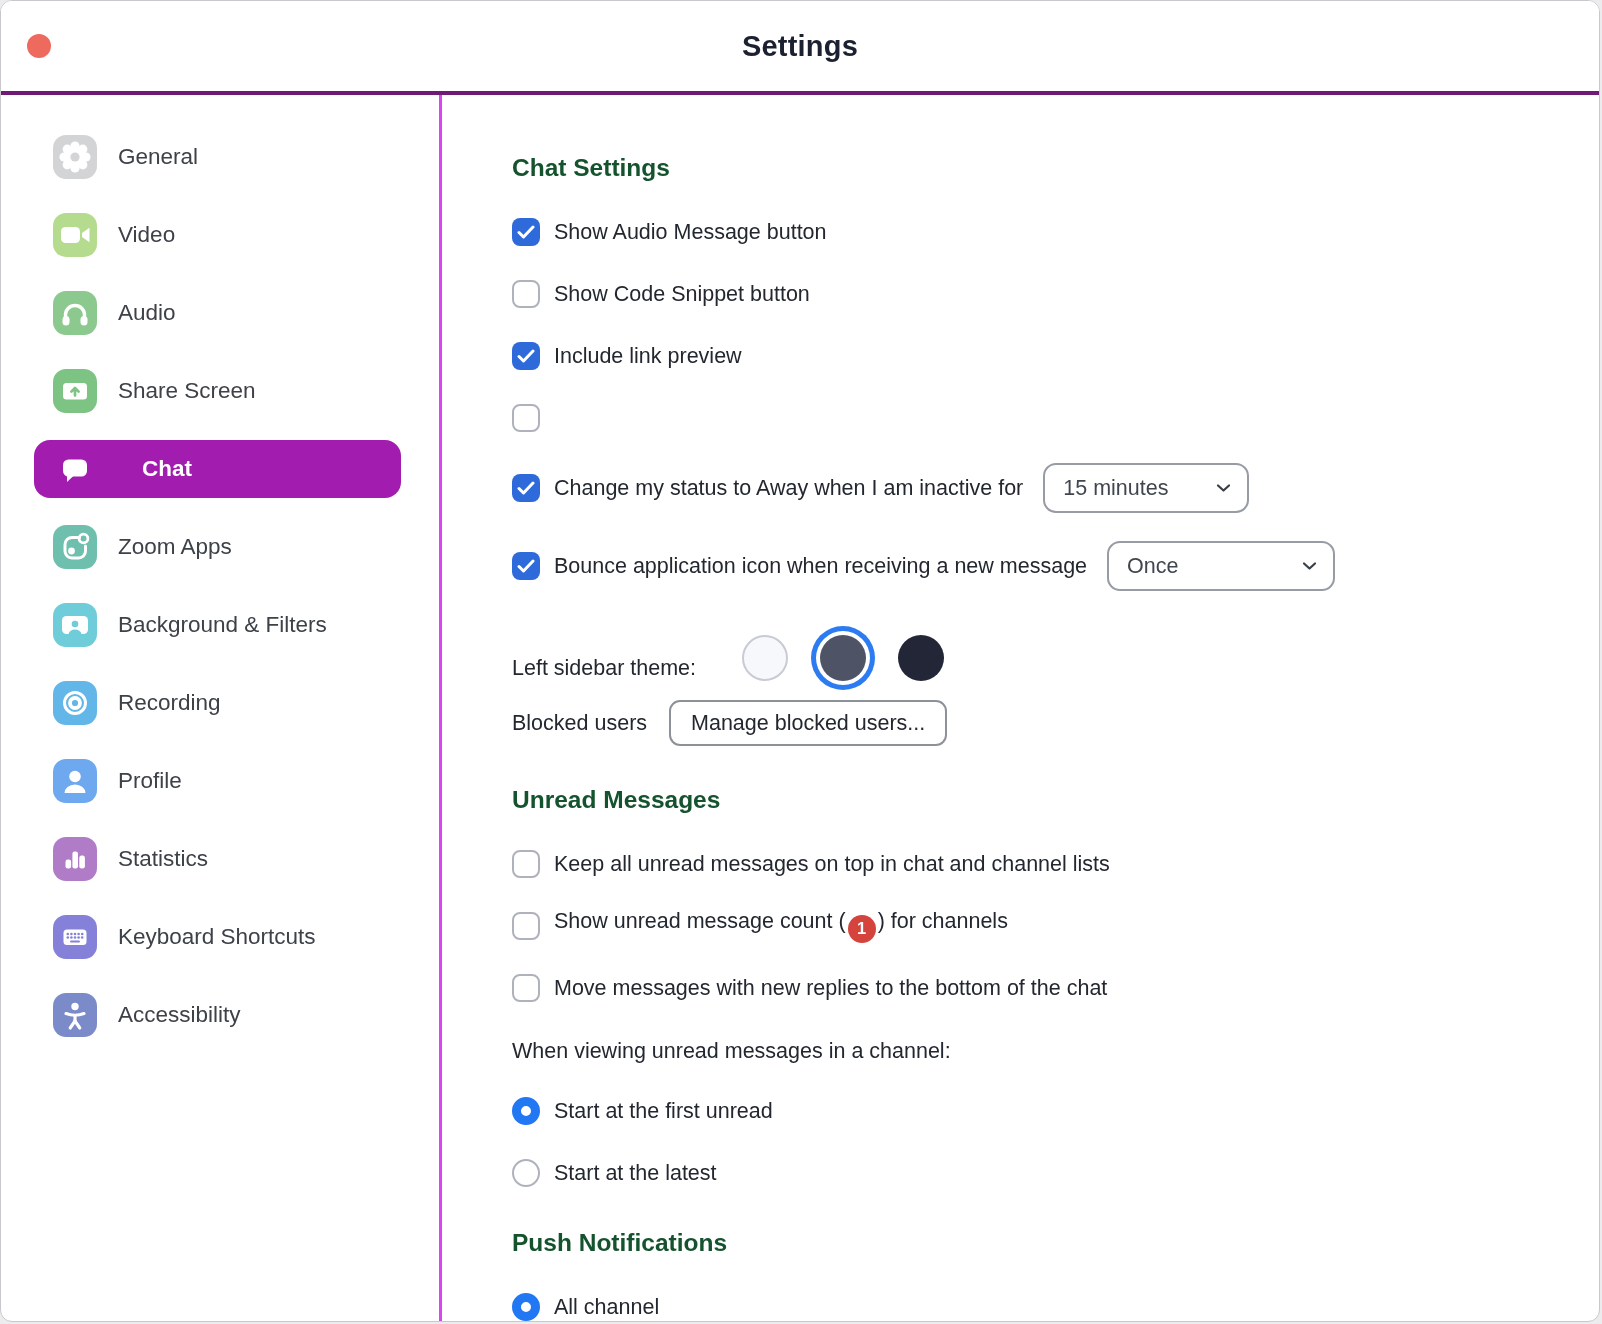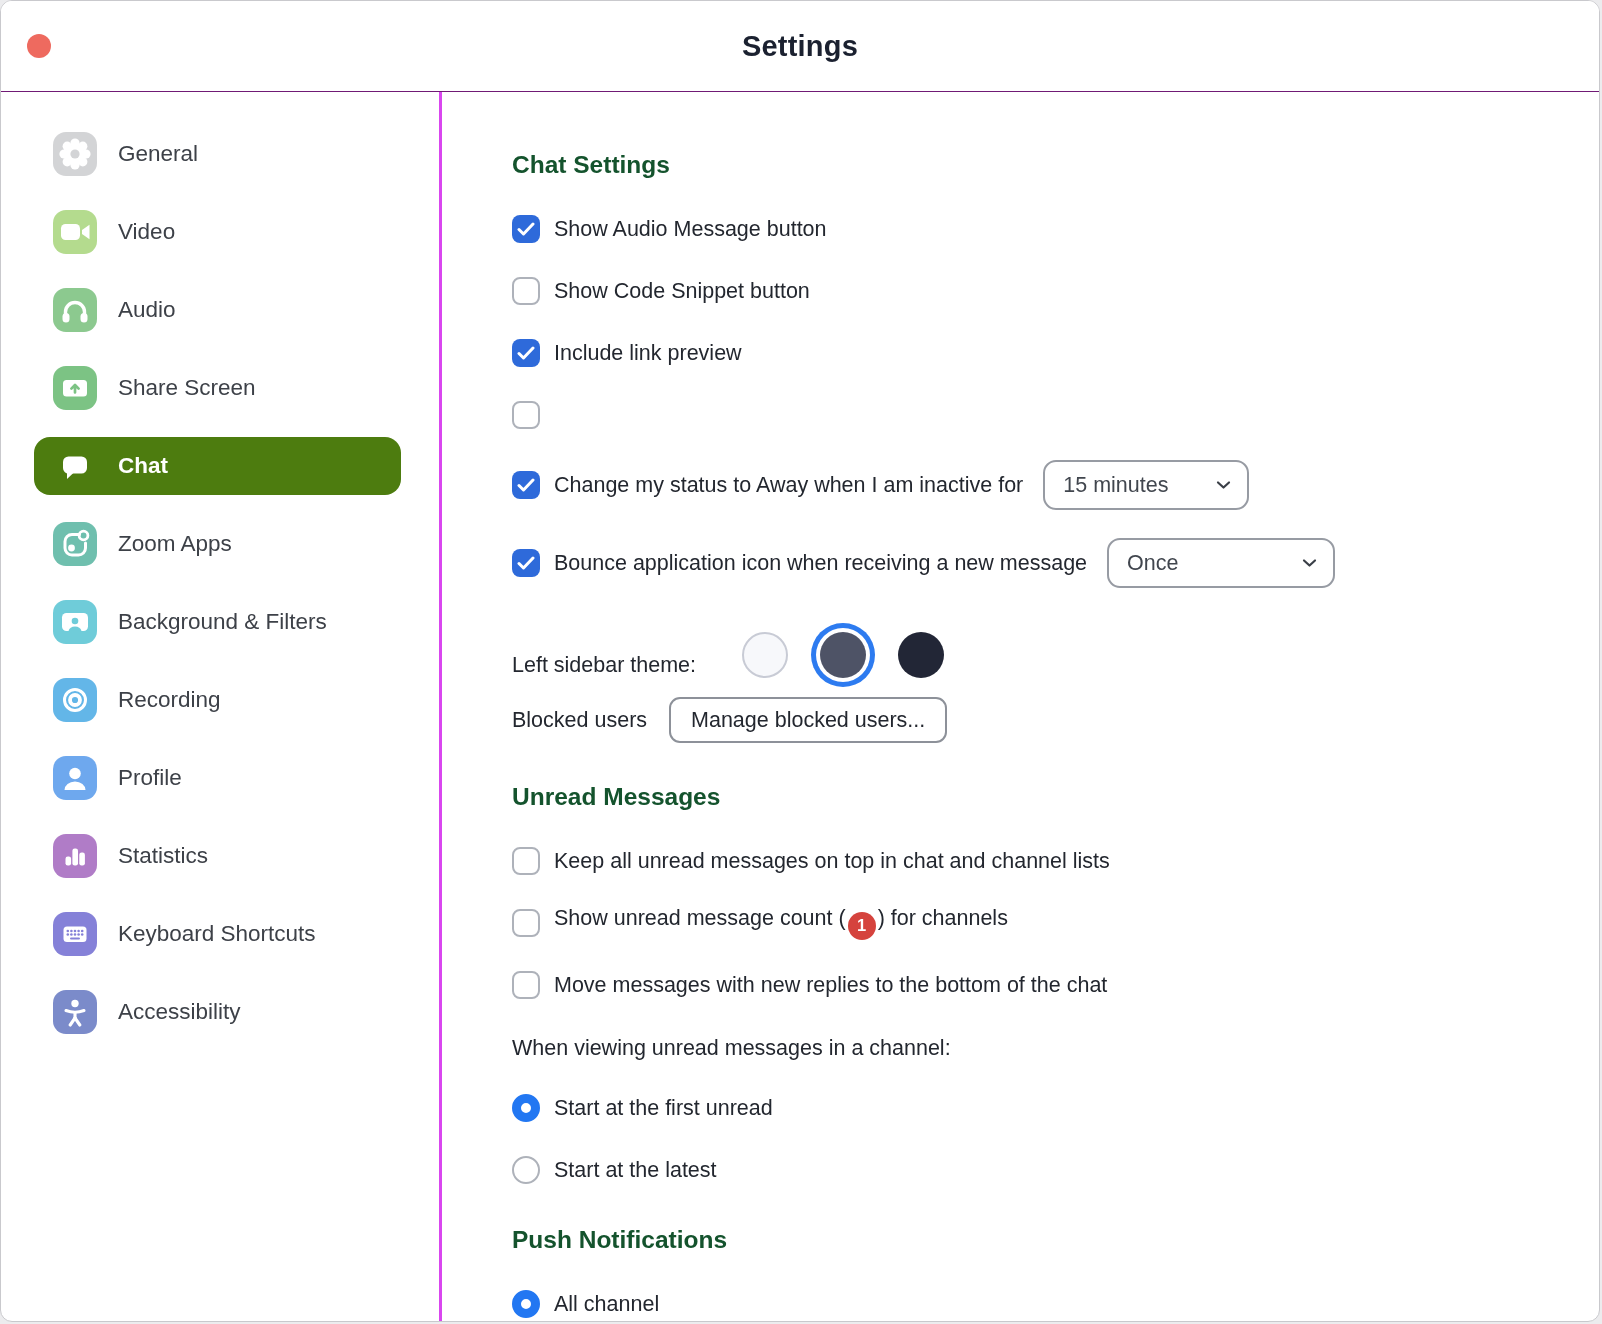--- a/index.html
+++ b/index.html
@@ -15,21 +15,21 @@
     background:#fff;
     border:1px solid #c9c9cd;
     border-radius:12px;
     overflow:hidden;
     box-sizing:border-box;
   }
   
   .titlebar{
     position:relative;height:90px;
     background:#fff;
-    border-bottom:1px solid #701a75;
+    border-bottom:4px solid #701a75;
     display:flex;align-items:center;justify-content:center;
   }
   .close-btn{
     position:absolute;left:26px;top:33px;
     width:24px;height:24px;border-radius:50%;
     background:#ee6a5f;cursor:pointer;
   }
   .title{
     font-size:29px;font-weight:bold;color:#1b2130;letter-spacing:.2px;
   }
@@ -54,21 +54,21 @@
     padding-left:19px;box-sizing:border-box;
     border-radius:16px;cursor:pointer;
   }
   .side-item .ic{
     width:44px;height:44px;border-radius:13px;
     flex-shrink:0;display:block;
   }
   .side-item .side-label{
     margin-left:21px;font-size:22.5px;color:#3d4148;
   }
-  .side-item.selected{background:#4d7c0f;}
+  .side-item.selected{background:#a21caf;gap:24px;}
   .side-item.selected .side-label{color:#fff;font-weight:bold;}
   
   .bg-general{background:#d3d4d6;}
   .bg-video{background:#b4db8e;}
   .bg-audio{background:#8cc98f;}
   .bg-share{background:#7cc384;}
   .bg-chat{background:transparent;}
   .bg-apps{background:#6fbfae;}
   .bg-bgfilters{background:#6fccd9;}
   .bg-recording{background:#63b6e8;}

